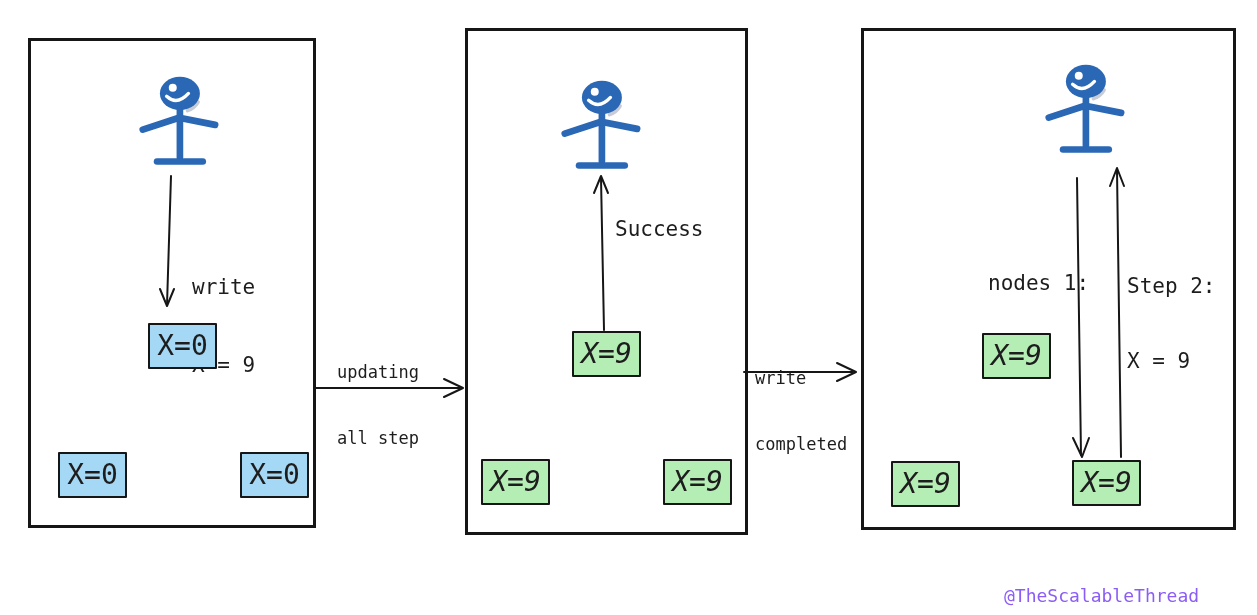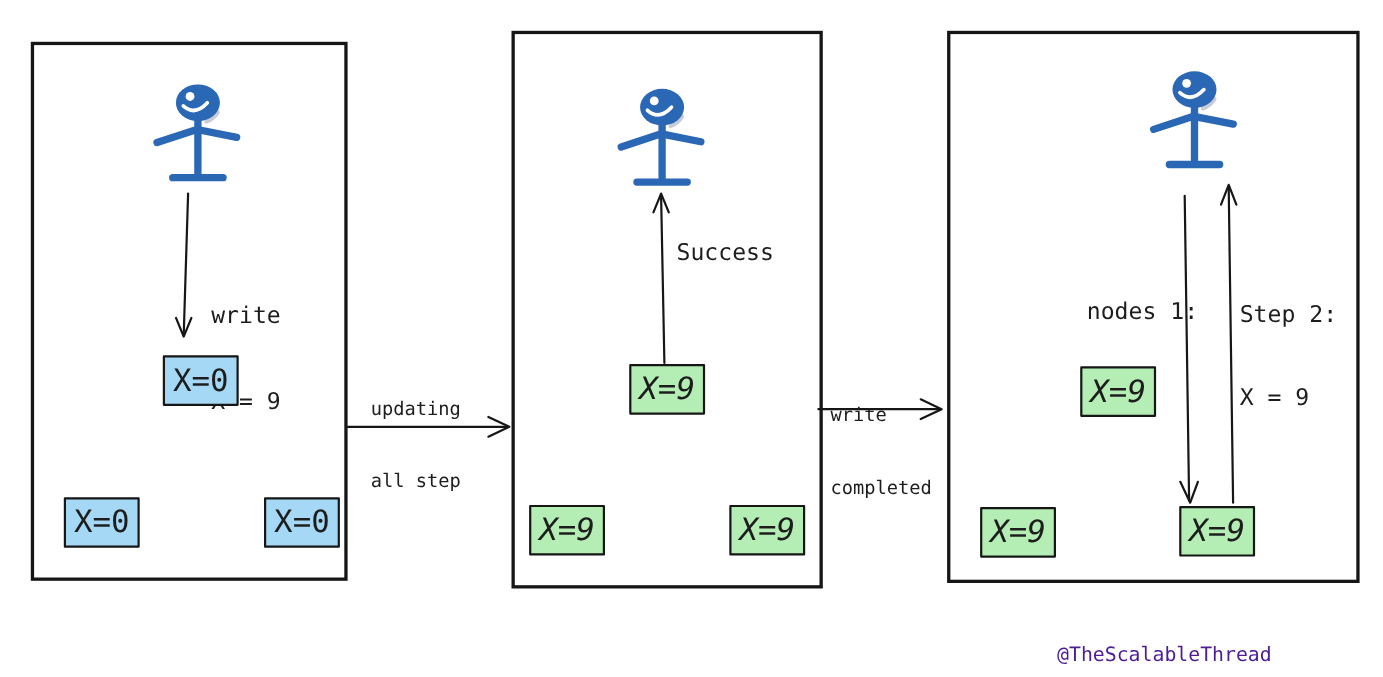--- a/index.html
+++ b/index.html
@@ -66,24 +66,24 @@
     height: 96px;
     overflow: visible;
   }
   .fig-main   { fill: var(--figure-blue, #2a67b4); }
   .fig-stroke { stroke: var(--figure-blue, #2a67b4); stroke-width: 7; fill: none; stroke-linecap: round; }
   .fig-shadow { stroke: #c7ccd6; stroke-width: 4; fill: none; stroke-linecap: round; }
   .fig-white-line { stroke: #ffffff; stroke-width: 3.5; fill: none; stroke-linecap: round; }
 
   .watermark {
     position: absolute;
-    left: 961px;
+    left: 1004px;
     top: 585px;
     font-size: 18px;
-    color: #4c1d95;
+    color: #8b5cf6;
   }
 </style>
 </head>
 <body>
 
 <div class="canvas">
 
   <svg class="overlay" width="1257" height="615">
     <g>
       <path class="arrow" d="M171,176 L167,305"></path>

